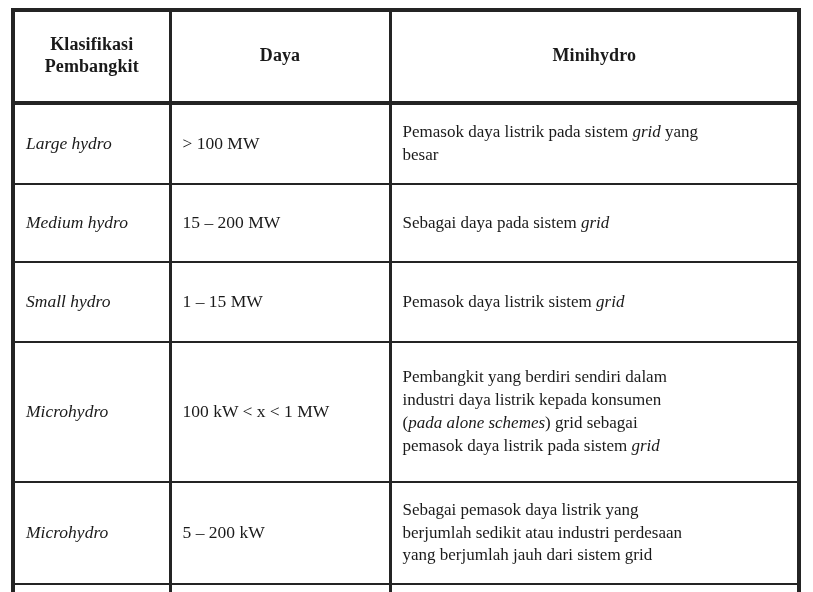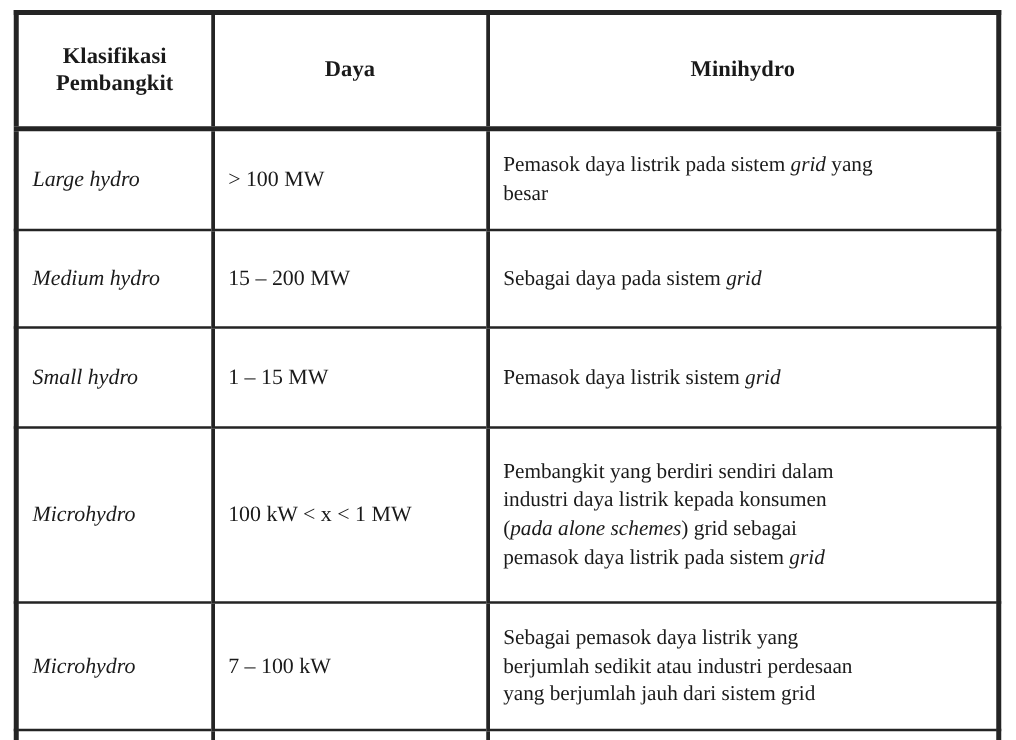--- a/index.html
+++ b/index.html
@@ -145,21 +145,21 @@
           <td class="cell-power">100 kW &lt; x &lt; 1 MW</td>
           <td class="cell-desc">
             <span class="desc-line"><span>Pembangkit yang berdiri sendiri dalam</span></span>
             <span class="desc-line"><span>industri daya listrik kepada konsumen</span></span>
             <span class="desc-line"><span>(</span><span class="em">pada alone schemes</span><span>) grid sebagai</span></span>
             <span class="desc-line"><span>pemasok daya listrik pada sistem </span><span class="em">grid</span></span>
           </td>
         </tr>
         <tr class="row-micro">
           <td class="cell-classification">Microhydro</td>
-          <td class="cell-power">7 – 100 kW</td>
+          <td class="cell-power">5 – 200 kW</td>
           <td class="cell-desc">
             <span class="desc-line"><span>Sebagai pemasok daya listrik yang</span></span>
             <span class="desc-line"><span>berjumlah sedikit atau industri perdesaan</span></span>
             <span class="desc-line"><span>yang berjumlah jauh dari sistem grid</span></span>
           </td>
         </tr>
         <tr class="row-pico">
           <td class="cell-classification">Pico hydro</td>
           <td class="cell-power">&lt; 5 kW</td>
           <td class="cell-desc is-empty"></td>

